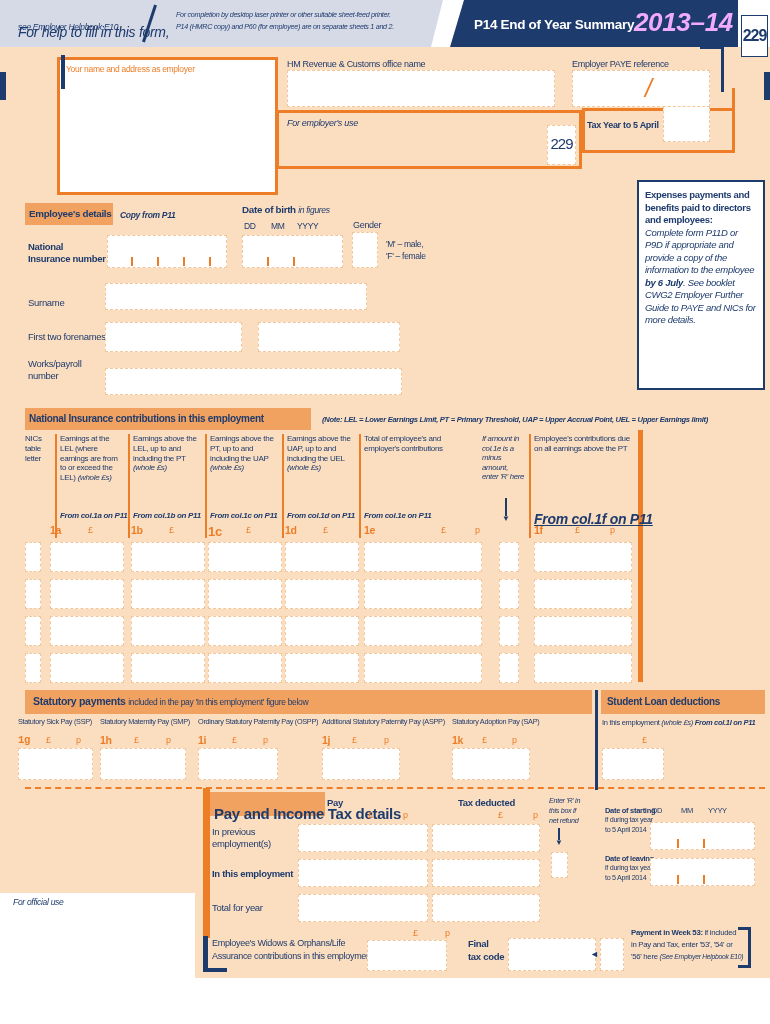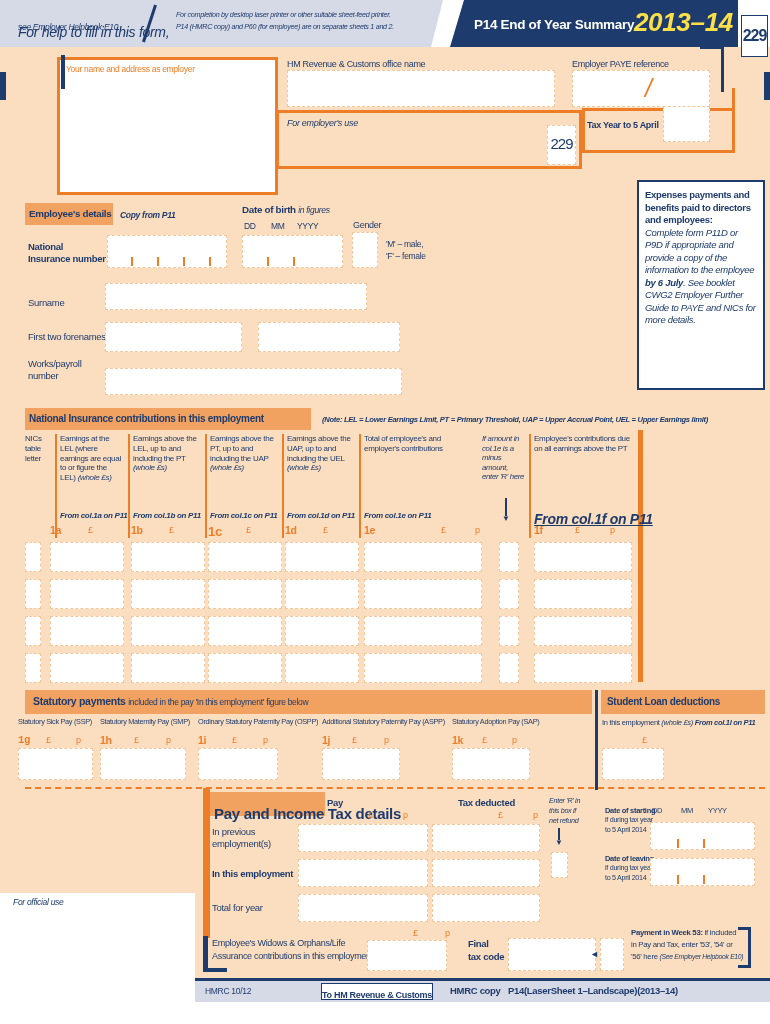--- a/index.html
+++ b/index.html
@@ -30,21 +30,21 @@
   <div class="peach" style="left:195px;top:893px;width:575px;height:85px;"></div>
 
   <div class="a" style="left:0;top:0;width:443px;height:47px;background:#d6dae7;clip-path:polygon(0 0,100% 0,calc(100% - 12px) 100%,0 100%);"></div>
   <div class="lbl i" style="left:18px;top:24px;font-size:14px;">For help to fill in this form,</div>
   <div class="lbl i" style="left:18px;top:22px;font-size:8.5px;">see Employer Helpbook E10</div>
   <div class="navybar" style="left:148px;top:4px;width:3px;height:39px;transform:rotate(18deg);"></div>
   <div class="lbl i" style="left:176px;top:11px;font-size:7.2px;white-space:nowrap;">For completion by desktop laser printer or other suitable sheet-feed printer.</div>
   <div class="lbl i" style="left:176px;top:23px;font-size:7.2px;white-space:nowrap;">P14 (HMRC copy) and P60 (for employee) are on separate sheets 1 and 2.</div>
   <div class="a" style="left:450px;top:0;width:288px;height:47px;background:#1e3b6d;clip-path:polygon(14px 0,100% 0,100% 100%,0 100%);">
     <span class="a b" style="left:24px;top:17px;color:#fff;font-size:13.5px;white-space:nowrap;">P14 End of Year Summary</span>
-    <span class="a b i" style="right:5px;top:7px;color:#fde047;font-size:26px;white-space:nowrap;">2013–14</span>
+    <span class="a b i" style="right:5px;top:7px;color:#f0abfc;font-size:26px;white-space:nowrap;">2013–14</span>
   </div>
   <div class="a" style="left:741px;top:15px;width:27px;height:42px;background:#fff;border:1.5px solid #1e3b6d;box-sizing:border-box;text-align:center;">
     <span class="b" style="font-size:16px;line-height:40px;letter-spacing:-1px;">229</span>
   </div>
 
   <div class="navybar" style="left:0;top:72px;width:6px;height:28px;"></div>
   <div class="navybar" style="left:764px;top:72px;width:6px;height:28px;"></div>
 
   <div class="a" style="left:57px;top:57px;width:221px;height:138px;background:#fff;border:3px solid #ed7d26;box-sizing:border-box;">
     <span class="olbl" style="left:6px;top:4px;font-size:8.5px;white-space:nowrap;">Your name and address as employer</span>
@@ -128,21 +128,21 @@
   <div class="sep" style="left:128px;top:434px;height:104px;"></div>
   <div class="sep" style="left:205px;top:434px;height:104px;"></div>
   <div class="sep" style="left:282px;top:434px;height:104px;"></div>
   <div class="sep" style="left:359px;top:434px;height:104px;"></div>
   <div class="sep" style="left:529px;top:434px;height:104px;"></div>
   <div class="a" style="left:638px;top:430px;width:5px;height:252px;background:#ed7d26;"></div>
 
   <div class="lbl" style="left:25px;top:434px;width:28px;font-size:8px;">NICs table letter</div>
 
   <div class="lbl" style="left:60px;top:434px;width:64px;font-size:8px;">
-    <span>Earnings at the LEL (where earnings are equal to or figure the LEL) </span><span class="i">(whole £s)</span>
+    <span>Earnings at the LEL (where earnings are from to or exceed the LEL) </span><span class="i">(whole £s)</span>
   </div>
   <div class="lbl" style="left:133px;top:434px;width:64px;font-size:8px;">
     <span>Earnings above the LEL, up to and including the PT </span><span class="i">(whole £s)</span>
   </div>
   <div class="lbl" style="left:210px;top:434px;width:64px;font-size:8px;">
     <span>Earnings above the PT, up to and including the UAP </span><span class="i">(whole £s)</span>
   </div>
   <div class="lbl" style="left:287px;top:434px;width:64px;font-size:8px;">
     <span>Earnings above the UAP, up to and including the UEL </span><span class="i">(whole £s)</span>
   </div>
@@ -325,22 +325,14 @@
   <div class="lbl" style="left:631px;top:940px;font-size:7.8px;white-space:nowrap;">in Pay and Tax, enter '53', '54' or</div>
   <div class="lbl nowrap" style="left:631px;top:952px;font-size:7.8px;">
     <span>'56' here </span><span class="i" style="font-size:6.8px;">(See Employer Helpbook E10)</span>
   </div>
   <div class="navybar" style="left:748px;top:927px;width:3px;height:41px;"></div>
   <div class="navybar" style="left:738px;top:927px;width:13px;height:3px;"></div>
   <div class="navybar" style="left:738px;top:965px;width:13px;height:3px;"></div>
 
   <div class="lbl i" style="left:13px;top:897px;font-size:8.5px;white-space:nowrap;">For official use</div>
 
-  <div class="a" style="left:195px;top:978px;width:575px;height:24px;background:#d6dae7;border-top:3px solid #1e3b6d;box-sizing:border-box;">
-    <span class="a" style="left:10px;top:5px;font-size:8.5px;color:#1e3b6d;">HMRC 10/12</span>
-    <span class="a" style="left:126px;top:2px;width:112px;height:17px;background:#fff;border:1px solid #1e3b6d;box-sizing:border-box;text-align:center;">
-      <span class="b" style="font-size:9px;line-height:15px;color:#1e3b6d;">To HM Revenue &amp; Customs</span>
-    </span>
-    <span class="a b" style="left:255px;top:4px;font-size:9.5px;color:#1e3b6d;">HMRC copy</span>
-    <span class="a b" style="left:313px;top:4px;font-size:9.5px;color:#1e3b6d;white-space:nowrap;">P14(LaserSheet 1–Landscape)(2013–14)</span>
-  </div>
 
 </div>
 
 </body></html>

